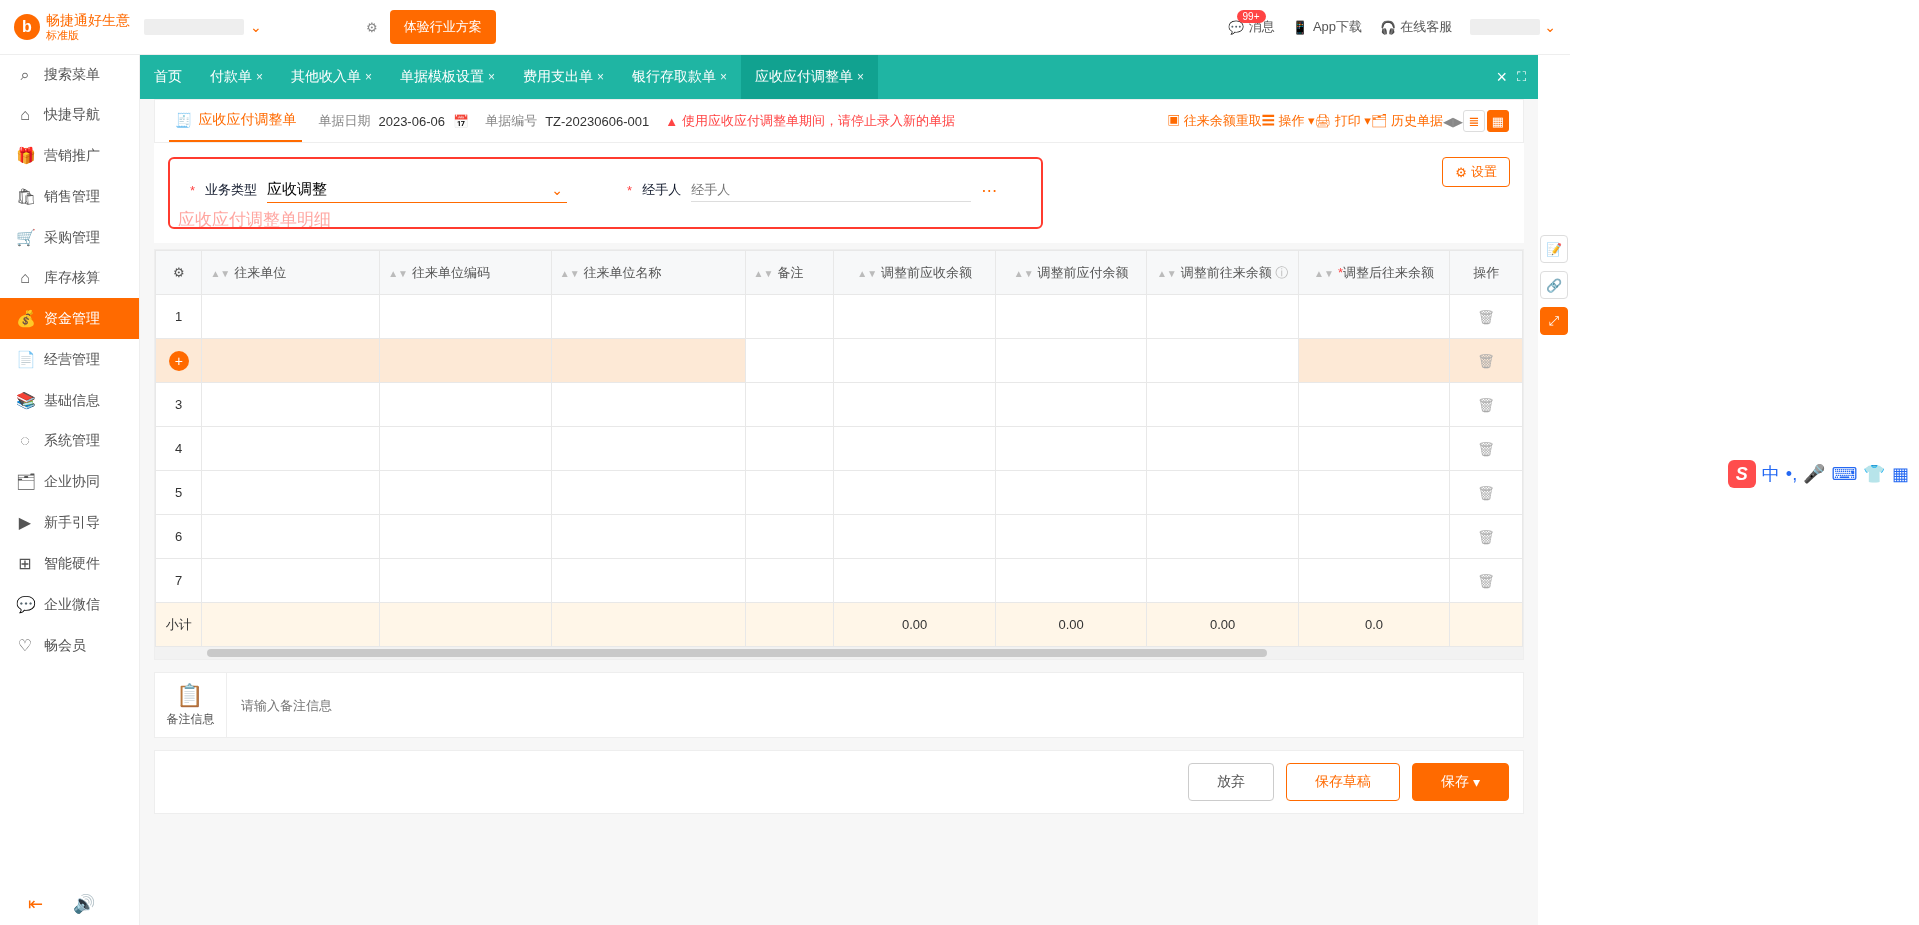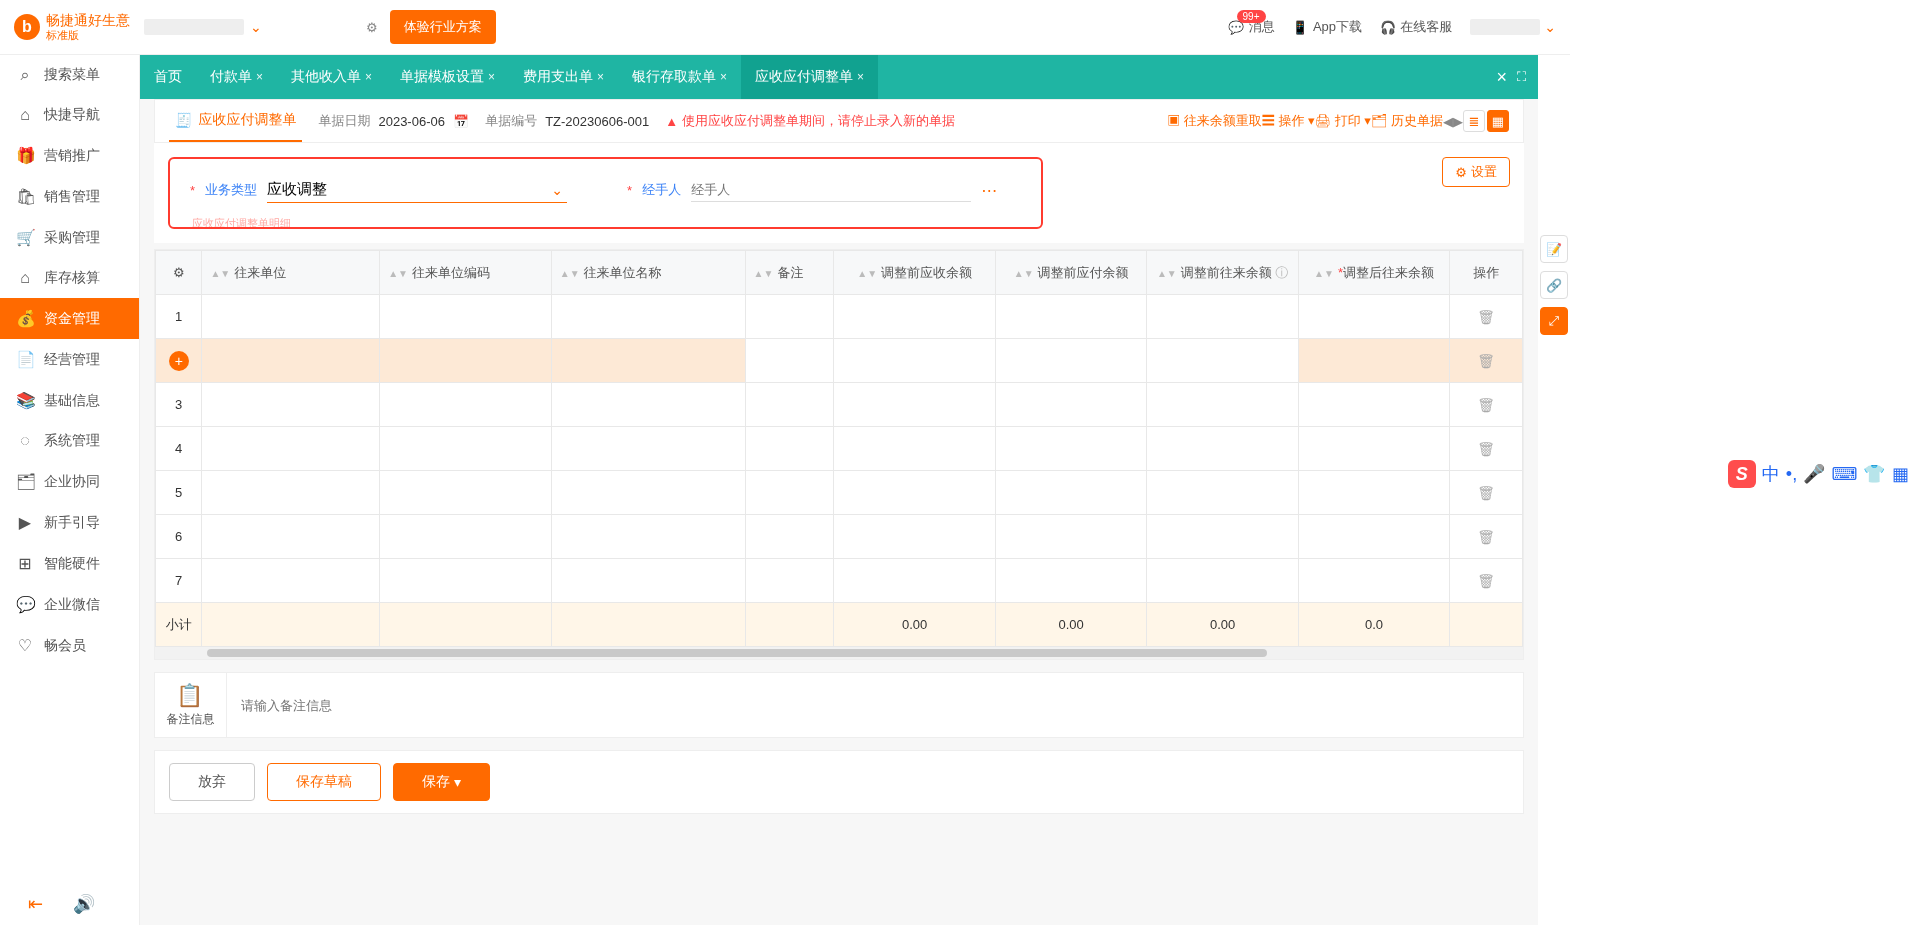--- a/index.html
+++ b/index.html
@@ -37,21 +37,21 @@
 .doc-meta .lbl { color: #888; }
 .warn { color: #ff4444; display: flex; align-items: center; gap: 4px; }
 .doc-tools { margin-left: auto; display: flex; align-items: center; color: #ff6a00; font-size: 13px; }
 .view-tog { display: flex; gap: 2px; }
 .view-tog span { width: 22px; height: 22px; border: 1px solid #ddd; display: flex; align-items: center; justify-content: center; border-radius: 3px; cursor: pointer; }
 .view-tog span.on { background: #ff6a00; color: #fff; border-color: #ff6a00; }
 .form-card { background: #fff; padding: 14px; position: relative; }
 .red-box { border: 2.5px solid #ff3b2f; border-radius: 6px; padding: 18px 20px 24px; display: flex; gap: 60px; width: 875px; position: relative; }
 .fld { display: flex; align-items: center; gap: 10px; }
 .req { color: #ff4444; }
-.fld-label { font-size: 13px; color: #3b82f6; font-family: Liberation Mono, monospace; }
+.fld-label { font-size: 13px; color: #0f172a; font-family: Liberation Mono, monospace; }
 .sel-underline { border: none; border-bottom: 1px solid #ff6a00; background: transparent; width: 300px; padding: 4px 0; font-size: 15px; outline: none; }
 .sel-plain { border: none; border-bottom: 1px solid #ddd; background: transparent; width: 280px; padding: 4px 0; font-size: 13px; outline: none; color: #999; }
 .sel-more { color: #ff6a00; cursor: pointer; font-size: 16px; letter-spacing: 1px; }
 .setting-btn { position: absolute; right: 14px; top: 14px; border: 1px solid #ff6a00; color: #ff6a00; background: #fff; border-radius: 4px; padding: 5px 12px; font-size: 13px; display: flex; align-items: center; gap: 4px; cursor: pointer; }
 .subhead-row { display: flex; align-items: center; margin-top: 8px; padding: 0 2px; }
 .ghost-txt { color: #ff3b2f; font-size: 13px; opacity: .9; }
 .pick-unit-btn { margin-left: auto; background: #ff6a00; color: #fff; border: none; border-radius: 4px; padding: 7px 12px; font-size: 13px; cursor: pointer; }
 .grid-wrap { background: #fff; margin-top: 6px; border: 1px solid #eee; }
 .grid { width: 100%; border-collapse: collapse; table-layout: fixed; }
 .grid th, .grid td { border: 1px solid #e8e8e8; height: 44px; padding: 0 8px; font-size: 13px; }
@@ -70,21 +70,21 @@
 .grid tr.hl td { background: #fde9d6; }
 .grid tr.hl td.white { background: #fff; }
 .add-circle { width: 20px; height: 20px; background: #ff6a00; color: #fff; border-radius: 50%; display: inline-flex; align-items: center; justify-content: center; font-size: 14px; cursor: pointer; }
 .trash { color: #aaa; cursor: pointer; font-size: 14px; }
 .subtotal td { background: #fff6e8; font-size: 13px; }
 .scroll-h { height: 12px; background: #f2f2f2; position: relative; }
 .scroll-thumb { position: absolute; left: 52px; width: 1060px; top: 2px; height: 8px; background: #c9c9c9; border-radius: 4px; }
 .note-row { background: #fff; margin-top: 12px; border: 1px solid #eee; display: flex; align-items: center; height: 66px; }
 .note-side { width: 72px; display: flex; flex-direction: column; align-items: center; justify-content: center; gap: 2px; color: #1fb5a3; font-size: 12px; border-right: 1px solid #eee; height: 100%; }
 .note-input { flex: 1; border: none; padding: 0 14px; font-size: 13px; color: #999; outline: none; }
-.foot-actions { background: #fff; margin-top: 12px; padding: 12px 14px; display: flex; gap: 12px; justify-content: flex-start; border: 1px solid #eee; }
+.foot-actions { background: #fff; margin-top: 12px; padding: 12px 14px; display: flex; gap: 12px; justify-content: flex-end; border: 1px solid #eee; }
 .btn { padding: 9px 28px; border-radius: 4px; font-size: 14px; cursor: pointer; }
 .btn-ghost { background: #fff; border: 1px solid #ccc; color: #555; }
 .btn-outline { background: #fff; border: 1px solid #ff6a00; color: #ff6a00; }
 .btn-primary { background: #ff6a00; border: 1px solid #ff6a00; color: #fff; display: flex; align-items: center; gap: 4px; }
 .right-rail { width: 32px; display: flex; flex-direction: column; align-items: center; padding-top: 180px; gap: 8px; }
 .rail-btn { width: 28px; height: 28px; border: 1px solid #ddd; border-radius: 4px; background: #fff; display: flex; align-items: center; justify-content: center; color: #888; cursor: pointer; }
 .rail-btn.on { background: #ff6a00; color: #fff; border-color: #ff6a00; }
 .ime-float { position: fixed; right: 10px; top: 460px; display: flex; align-items: center; gap: 6px; z-index: 999; }
 .ime-s { width: 28px; height: 28px; background: #ff4d4d; color: #fff; border-radius: 6px; display: flex; align-items: center; justify-content: center; font-weight: bold; font-size: 18px; font-style: italic; }
 .ime-ico { color: #2468f2; font-size: 18px; }
@@ -281,21 +281,21 @@
                 <input class="sel-underline" value="应收调整" style="">
                 <span class="chev" style="position:absolute;right:4px">⌄</span>
               </div>
             </div>
             <div class="fld">
               <span class="req">*</span>
               <span class="fld-label">经手人</span>
               <input class="sel-plain" placeholder="经手人" style="">
               <span class="sel-more">⋯</span>
             </div>
-            <div class="ghost-txt" style="position:absolute;left:22px;bottom:-4px;font-size:11px;opacity:.45">应收应付调整单明细</div>
+            <div class="ghost-txt" style="position:absolute;left:8px;bottom:-4px;font-size:17px;opacity:.45">应收应付调整单明细</div>
           </div>
         </div>
 
         <div class="grid-wrap">
           <table class="grid">
             <colgroup>
               <col class="col-idx">
                 <col class="col-unit">
                 <col class="col-code">
                 <col class="col-name">

